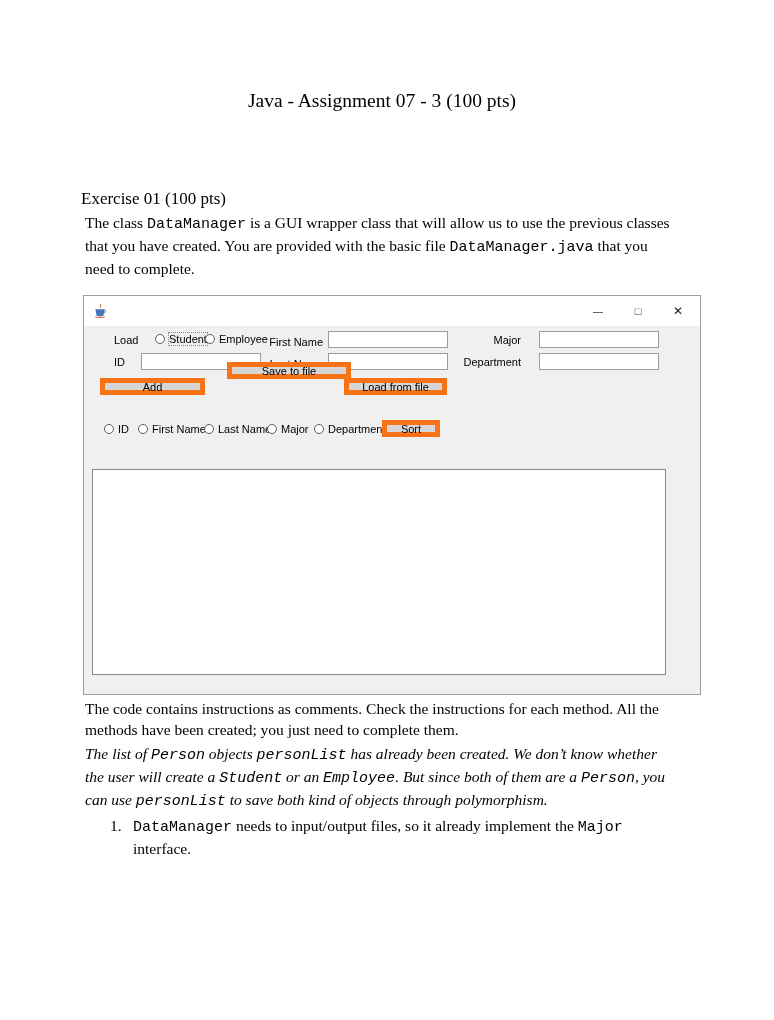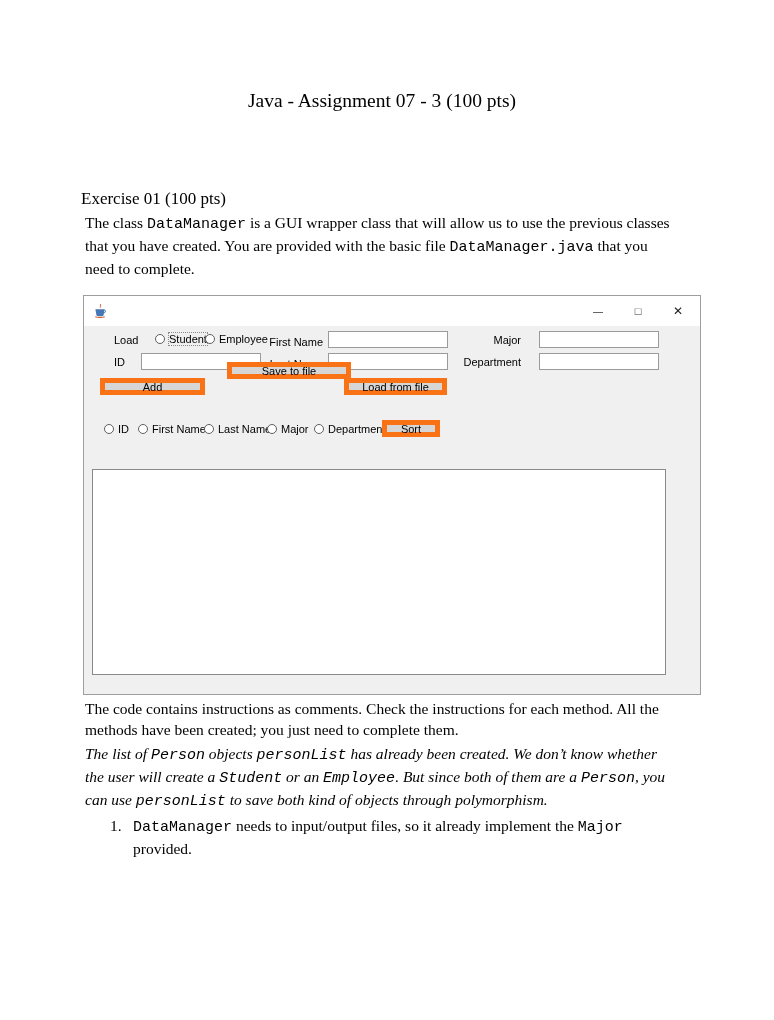--- a/index.html
+++ b/index.html
@@ -130,16 +130,16 @@
 
     <textarea class="gui-textarea" style=""></textarea>
   </div>
 
   <p class="body p2"><span>The code contains instructions as comments. Check the instructions for each method. All the methods have been created; you just need to complete them.</span></p>
 
   <p class="body p3"><span>The list of </span><code>Person</code><span> objects </span><code>personList</code><span> has already been created. We don’t know whether the user will create a </span><code>Student</code><span> or an </span><code>Employee</code><span>. But since both of them are a </span><code>Person</code><span>, you can use </span><code>personList</code><span> to save both kind of objects through polymorphism.</span></p>
 
 
   <div class="list-item">
-    <span class="list-num">1.</span><code>DataManager</code><span> needs to input/output files, so it already implement the </span><code>Major</code><span> provided.</span>
+    <span class="list-num">1.</span><code>DataManager</code><span> needs to input/output files, so it already implement the </span><code>Major</code><span> interface.</span>
   </div>
 
 </div>
 
 </body></html>

